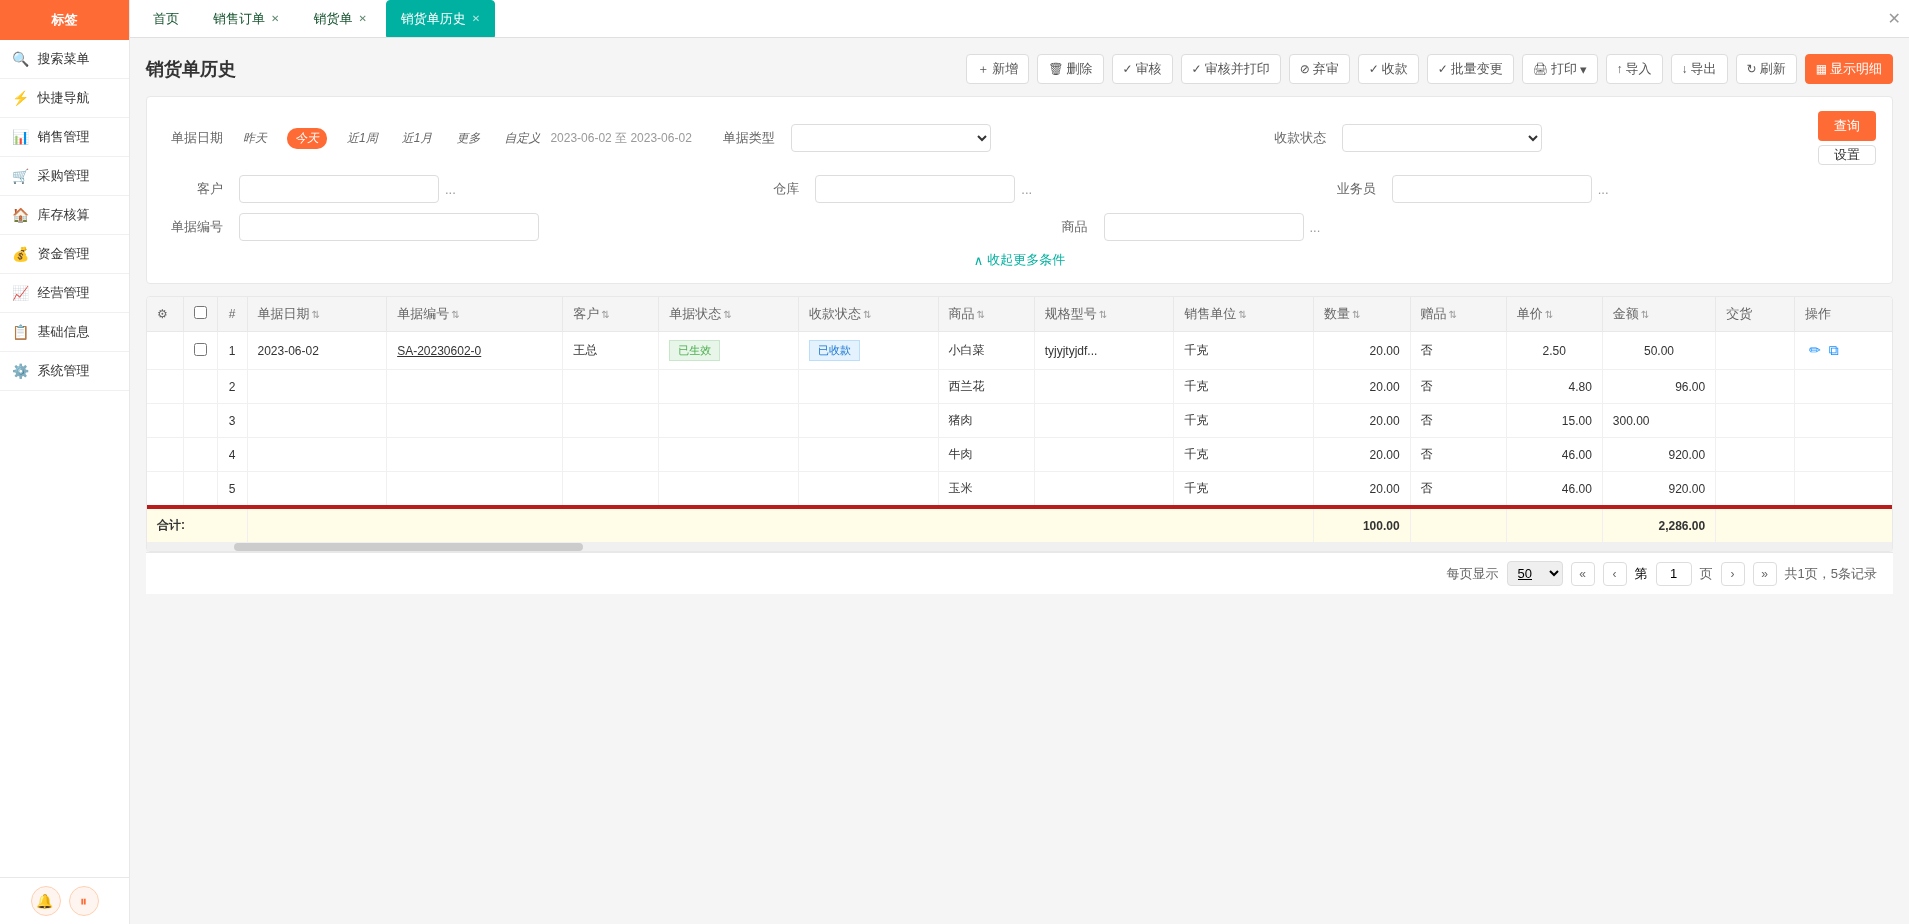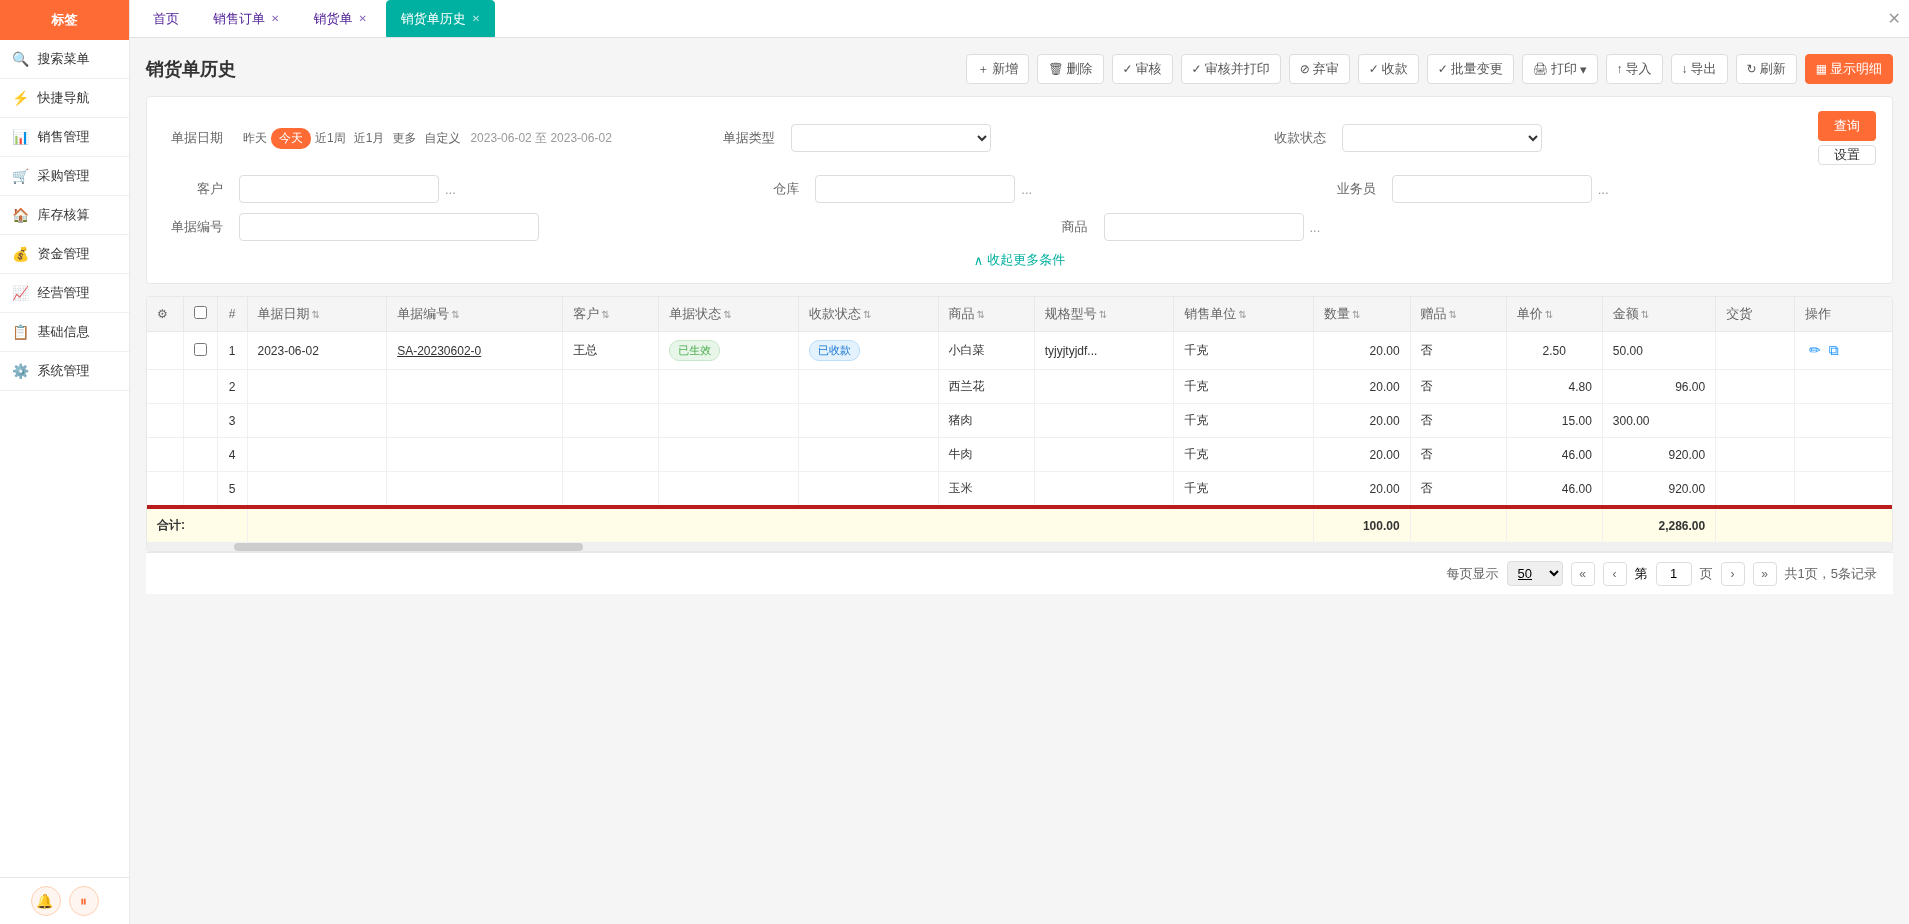--- a/index.html
+++ b/index.html
@@ -68,21 +68,21 @@
       display: flex;
       align-items: center;
       height: 38px;
       padding: 0 8px;
       gap: 4px;
     }
     .tab {
       padding: 6px 14px;
       border-radius: 4px 4px 0 0;
       cursor: pointer;
-      color: #4c1d95;
+      color: #14532d;
       font-size: 13px;
       display: flex;
       align-items: center;
       gap: 4px;
       height: 100%;
       border: 1px solid transparent;
     }
     .tab.active {
       background: #00b0a0;
       color: #fff;
@@ -164,22 +164,23 @@
       flex-shrink: 0;
     }
     .filter-control {
       display: flex;
       align-items: center;
       gap: 6px;
       flex: 1;
     }
     .date-shortcuts {
       display: flex;
-      gap: 0;
+      gap: 16px;
       align-items: flex-start;
+      font-style: italic;
     }
     .date-shortcut {
       color: #666;
       cursor: pointer;
       font-size: 12px;
       padding: 2px 4px;
     }
     .date-shortcut.active {
       background: #ff6b35;
       color: #fff;
@@ -276,21 +277,21 @@
     .th-sort {
       display: flex;
       align-items: center;
       gap: 2px;
       cursor: pointer;
     }
     .sort-icon { font-size: 10px; color: #999; }
     .status-badge {
       display: inline-block;
       padding: 2px 8px;
-      border-radius: 10px;
+      border-radius: 0;
       font-size: 11px;
     }
     .status-active { background: #e8f5e9; color: #4caf50; border: 1px solid #c8e6c9; }
     .status-paid { background: #e3f2fd; color: #1976d2; border: 1px solid #bbdefb; }
     .link-text { color: #1890ff; cursor: pointer; text-decoration: underline; }
     .row-num { color: #999; text-align: center; }
     .action-btn {
       color: #1890ff;
       cursor: pointer;
       padding: 2px 4px;
@@ -664,21 +665,21 @@
               <td class="link-text">SA-20230602-0</td>
               <td>王总</td>
               <td><span class="status-badge status-active">已生效</span></td>
               <td><span class="status-badge status-paid">已收款</span></td>
               <td>小白菜</td>
               <td>tyjyjtyjdf...</td>
               <td>千克</td>
               <td style="text-align: right;">20.00</td>
               <td>否</td>
               <td style="text-align: center;">2.50</td>
-              <td style="text-align: left;">50.00</td>
+              <td style="text-align: center;">50.00</td>
               <td></td>
               <td><span class="action-btn">✏</span><span class="action-btn">⧉</span></td>
             </tr>
             <tr>
               <td style="text-align: center;"></td>
               <td style="text-align: center;"></td>
               <td class="row-num">2</td>
               <td></td>
               <td></td>
               <td></td>

